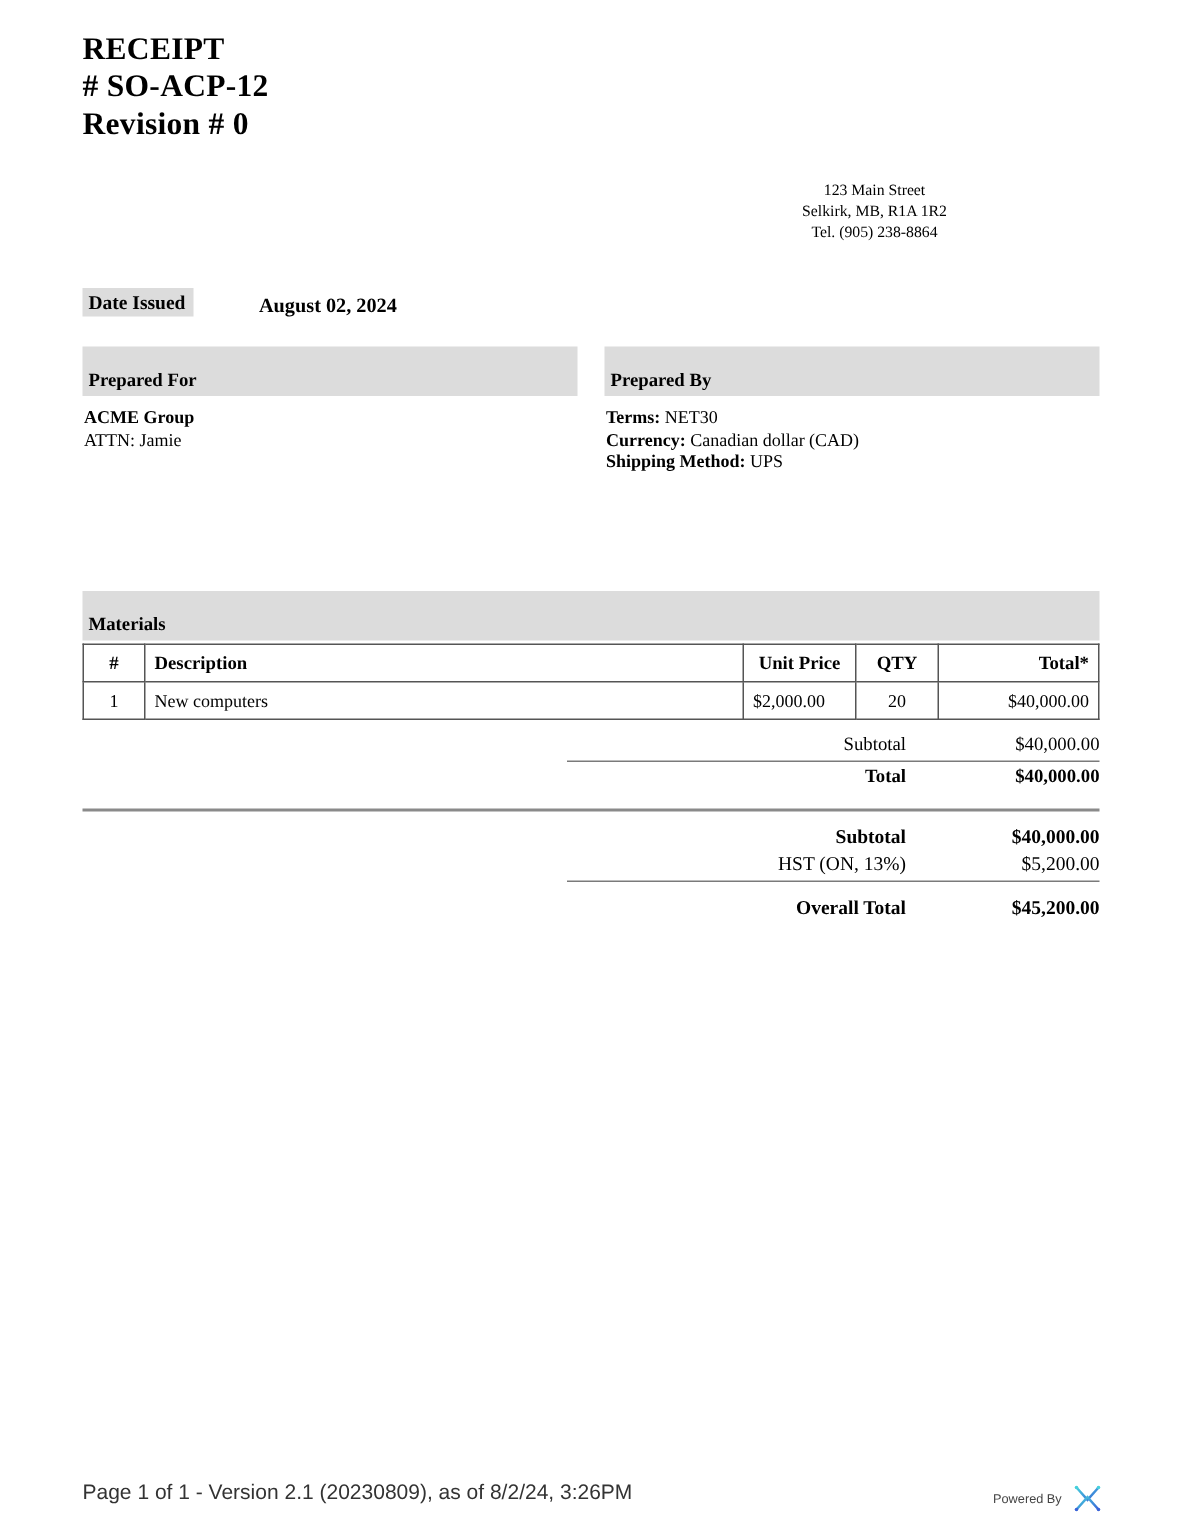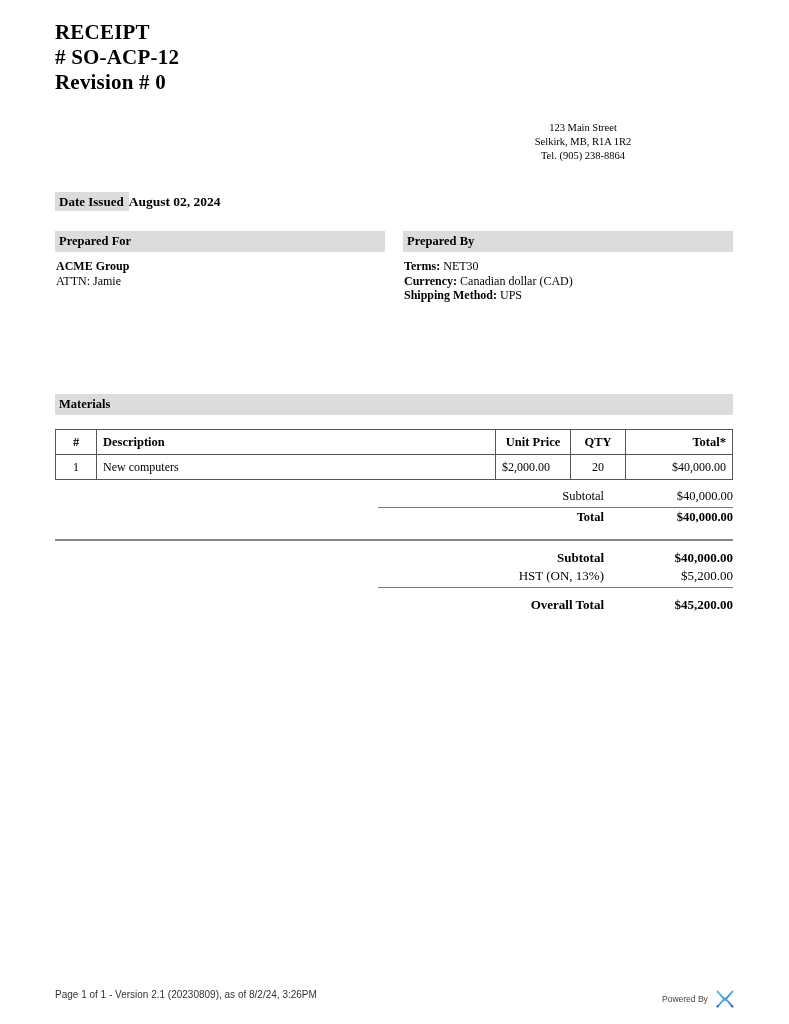--- a/index.html
+++ b/index.html
@@ -47,21 +47,22 @@
     font-size: 10.5px;
     line-height: 14px;
   }
 
   
   .date-row {
     position: absolute;
     left: 55px;
     top: 192px;
     display: flex;
-    align-items: center;
+    align-items: flex-end;
+    gap: 44px;
   }
   .date-label {
     background: #dcdcdc;
     font-weight: bold;
     font-size: 13px;
     padding: 2px 5px 2px 4px;
     line-height: 15px;
   }
   .date-value {
     font-weight: bold;
@@ -79,21 +80,21 @@
     justify-content: space-between;
   }
   .party-col {
     width: 330px;
   }
   .bar {
     background: #dcdcdc;
     font-weight: bold;
     font-size: 12.5px;
     line-height: 16px;
-    padding: 2px 0 3px 4px;
+    padding: 14px 0 3px 4px;
     box-sizing: border-box;
   }
   .party-body {
     margin-top: 7px;
     font-size: 12px;
     line-height: 14.5px;
     padding-left: 1px;
   }
   .party-body .strong {
     font-weight: bold;
@@ -182,21 +183,21 @@
     width: 355px;
   }
   .totals2 .trow { font-size: 13px; line-height: 18px; }
 
   
   .footer-text {
     position: absolute;
     left: 55px;
     top: 989px;
     font-family: "Liberation Sans", "DejaVu Sans", sans-serif;
-    font-size: 10px;
+    font-size: 14px;
     color: #333333;
     line-height: 11px;
     white-space: nowrap;
   }
   .powered {
     position: absolute;
     left: 662px;
     top: 988px;
     display: flex;
     align-items: center;

